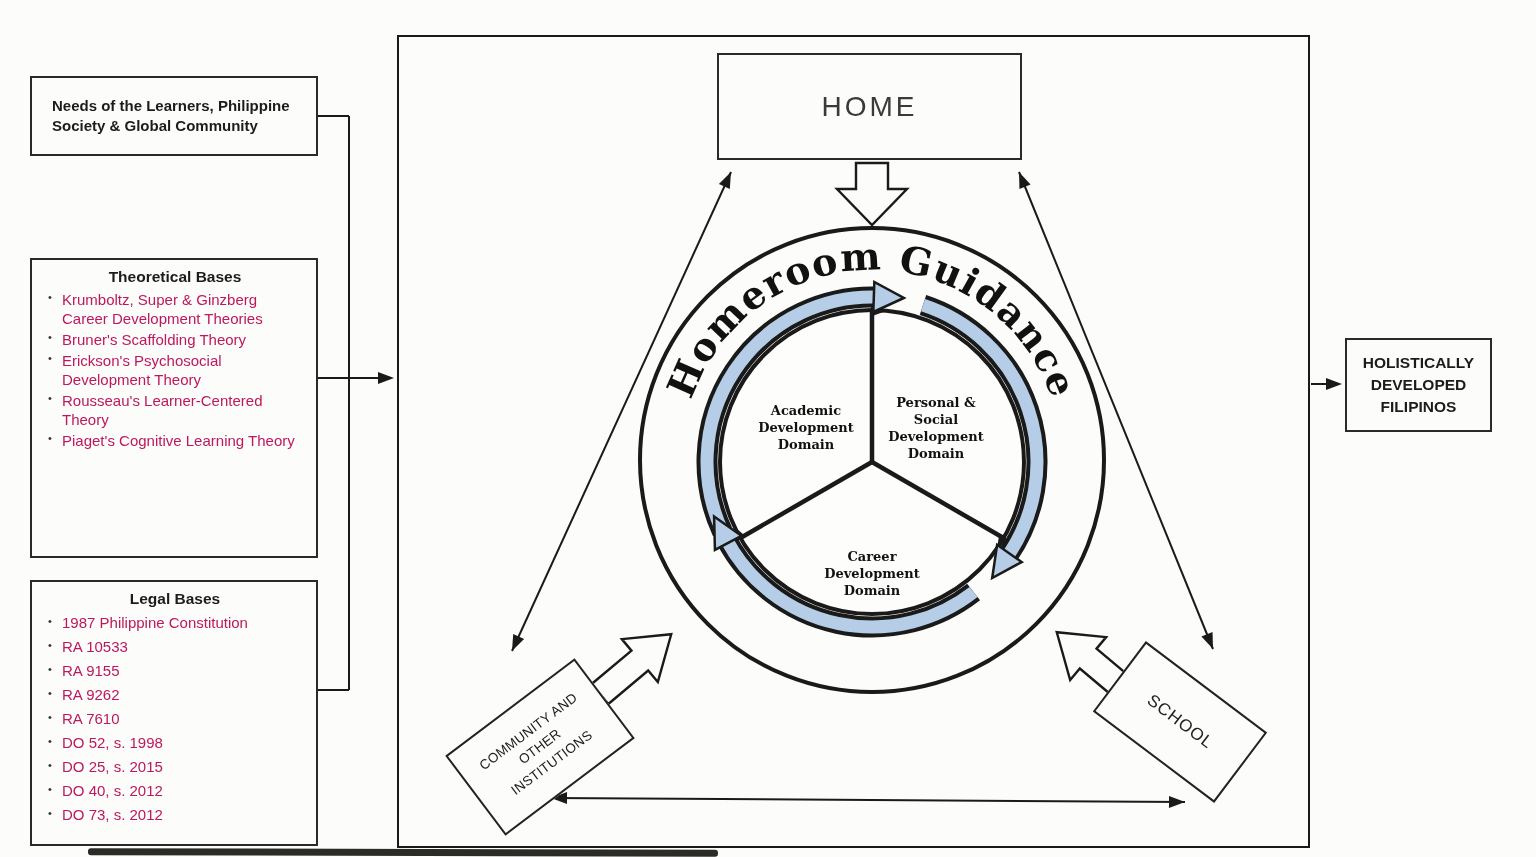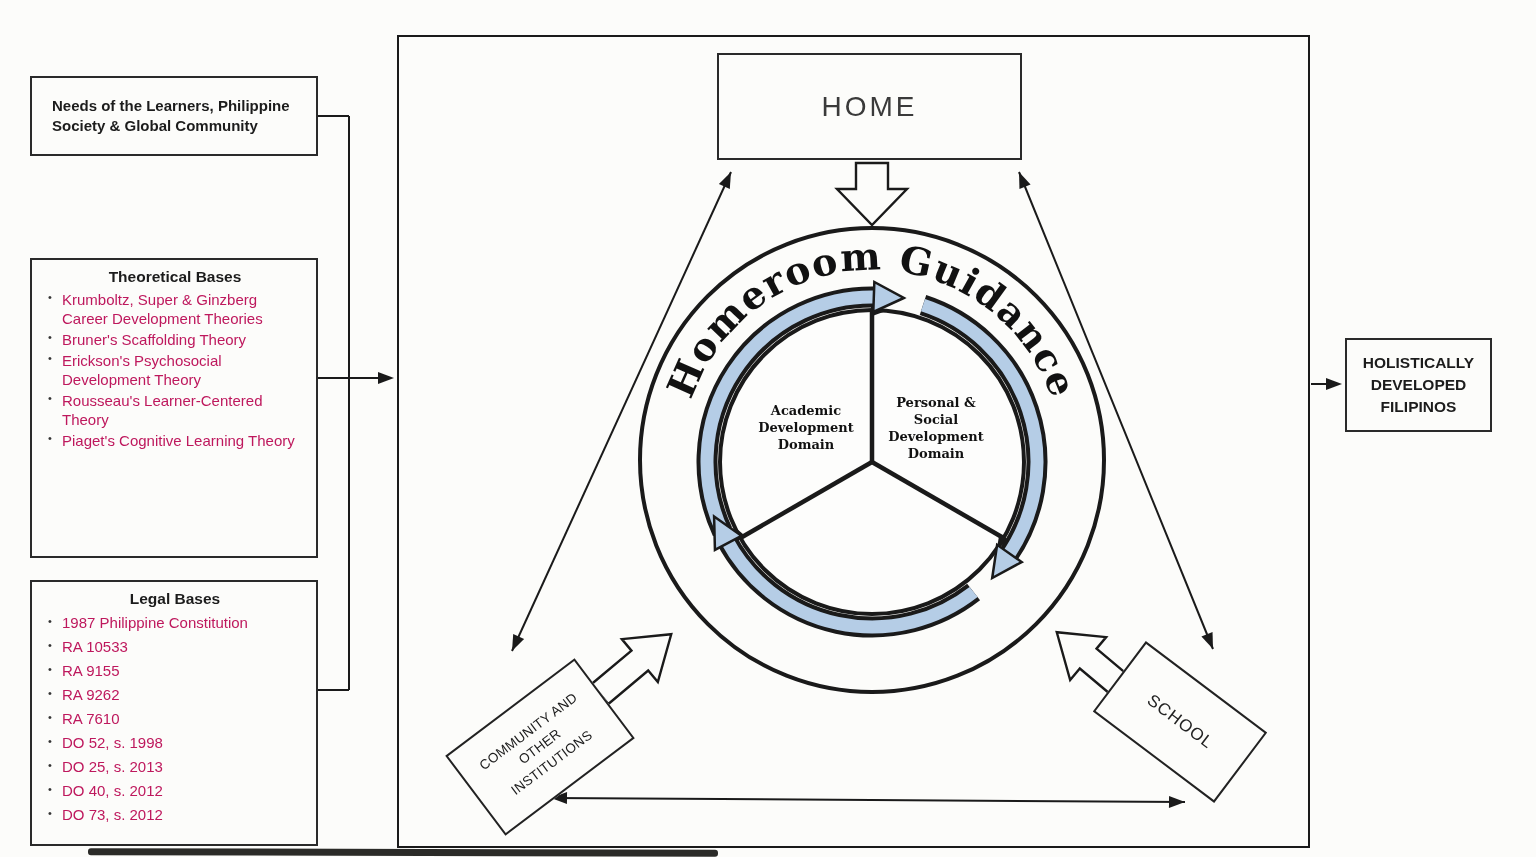--- a/index.html
+++ b/index.html
@@ -157,32 +157,33 @@
 
   <div class="box list-box legal-box">
     <div class="box-title">Legal Bases</div>
     <ul>
       <li>1987 Philippine Constitution</li>
       <li>RA 10533</li>
       <li>RA 9155</li>
       <li>RA 9262</li>
       <li>RA 7610</li>
       <li>DO 52, s. 1998</li>
-      <li>DO 25, s. 2013</li>
+      <li>DO 25, s. 2015</li>
       <li>DO 40, s. 2012</li>
       <li>DO 73, s. 2012</li>
     </ul>
   </div>
 
   <div class="box home-box">
     <span>HOME</span>
   </div>
 
   <div class="domain domain-academic">Academic Development Domain</div>
   <div class="domain domain-personal">Personal &amp; Social Development Domain</div>
+  <div class="domain domain-career">Career Development Domain</div>
 
   <div class="tilt-box community-box">
     <span class="inner">COMMUNITY AND OTHER INSTITUTIONS</span>
   </div>
   <div class="tilt-box school-box">
     <span>SCHOOL</span>
   </div>
 
   <div class="box output-box">
     <span>HOLISTICALLY DEVELOPED FILIPINOS</span>

